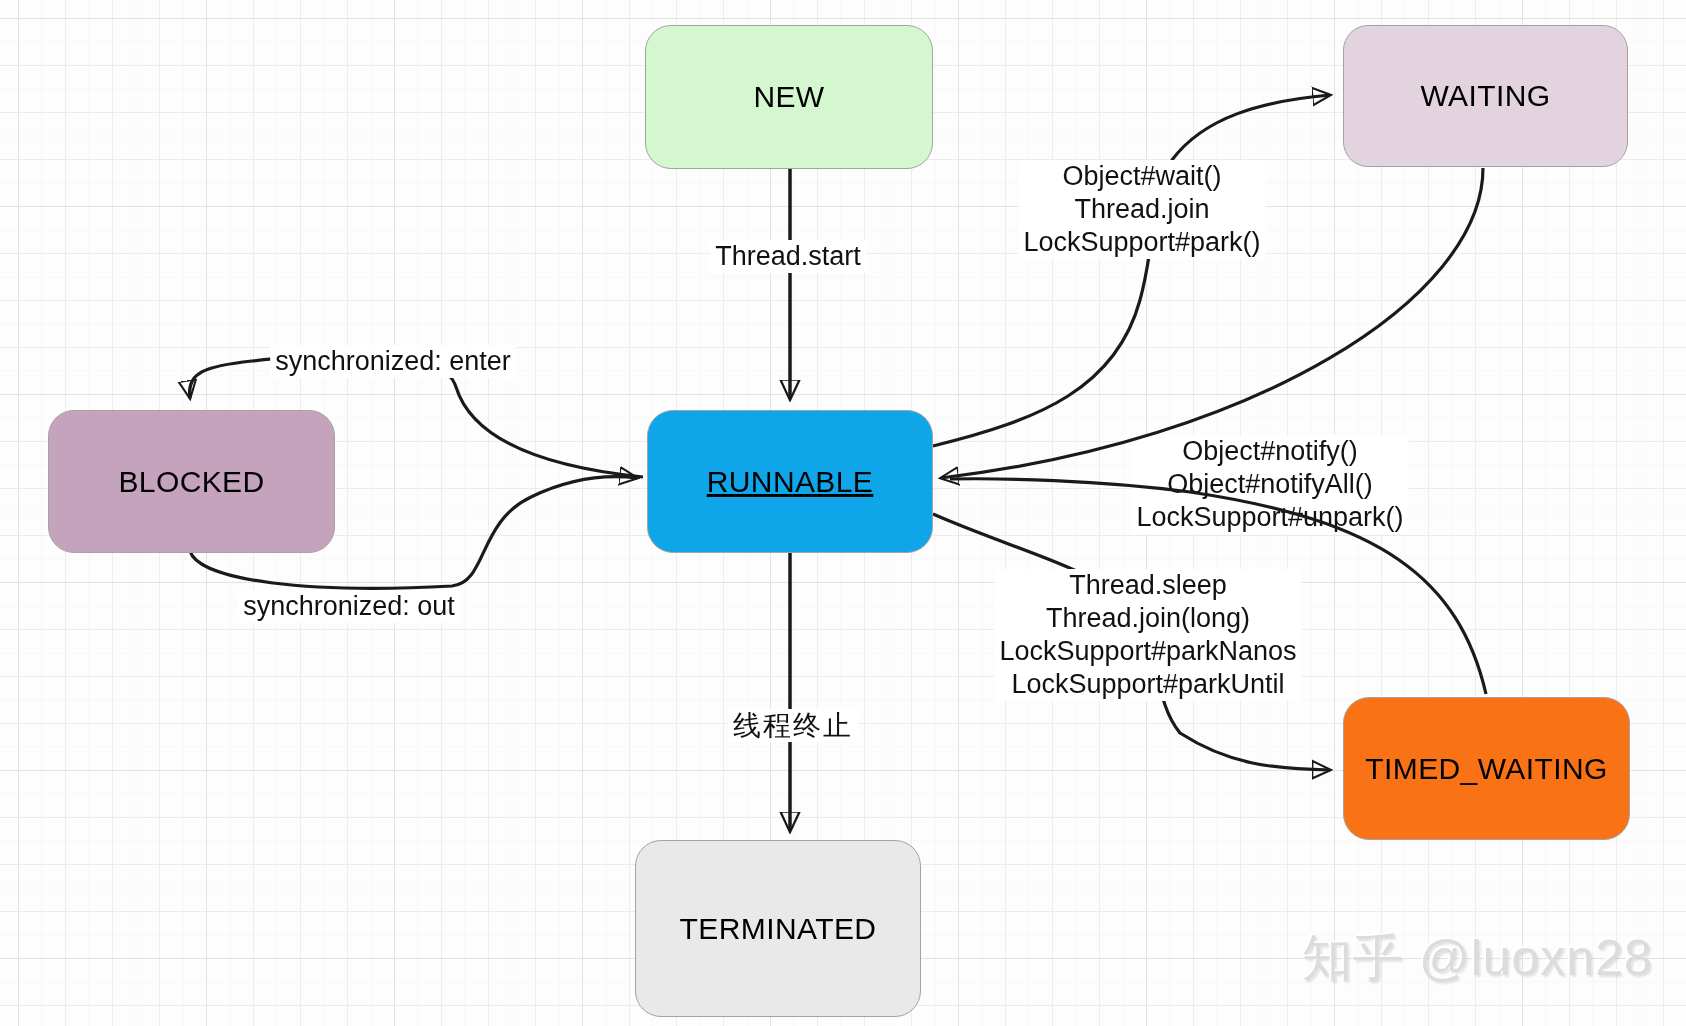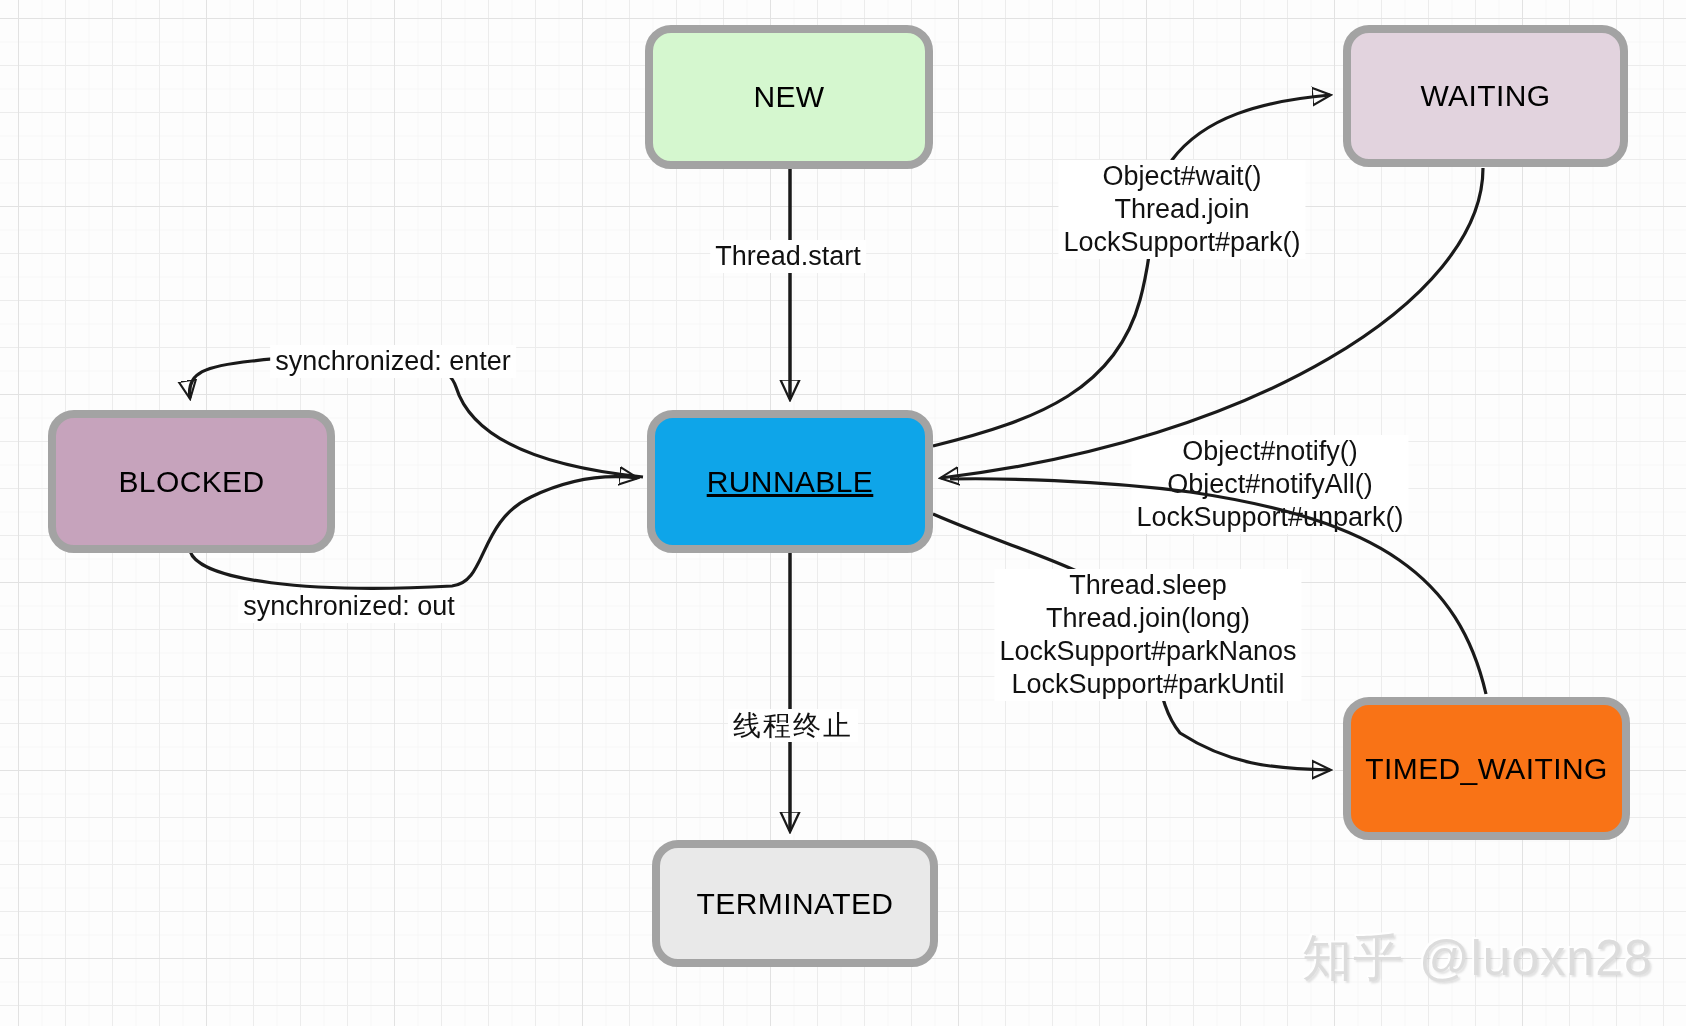--- a/index.html
+++ b/index.html
@@ -27,30 +27,30 @@
   .elabel{
     position:absolute;z-index:2;transform:translateX(-50%);
     background:#ffffff;color:#111;
     font-size:27px;line-height:33px;text-align:center;
     white-space:nowrap;padding:0 5px;
   }
   #lb-terminate{font-size:28px;letter-spacing:2px;}
 
   .state{
     position:absolute;z-index:4;box-sizing:border-box;
-    border:8px solid #a3a3a3;border-radius:26px;
+    border:1px solid #a3a3a3;border-radius:26px;
     display:flex;align-items:center;justify-content:center;
     font-size:30px;color:#000;letter-spacing:0.4px;
   }
   #st-new{left:645px;top:25px;width:288px;height:144px;}
-  #st-waiting{left:1343px;top:25px;width:285px;height:142px;}
+  #st-waiting{left:1343px;top:25px;width:285px;height:142px;border-radius:25px;}
   #st-blocked{left:48px;top:410px;width:287px;height:143px;}
   #st-runnable{left:647px;top:410px;width:286px;height:143px;}
   #st-timed{left:1343px;top:697px;width:287px;height:143px;}
-  #st-terminated{left:652px;top:840px;width:286px;height:127px;}
+  #st-terminated{left:635px;top:840px;width:286px;height:177px;}
 
   .watermark{
     position:absolute;z-index:5;left:1290px;top:925px;
     font-size:50px;letter-spacing:1px;color:#dcdcdc;
     text-shadow:-2px -2px 1px rgba(255,255,255,0.95), 2px 2px 2px rgba(165,165,165,0.3);
     margin-left:12px;
   }
 </style>
 </head>
 <body>
@@ -66,21 +66,21 @@
   <path class="curve" d="M 933,446 C 1040,420 1116,388 1140,300 C 1157,238 1148,203 1172,160 C 1204,117 1262,101 1330,95" marker-end="url(#arrow)"></path>
   <path class="curve" d="M 933,514 C 1020,552 1092,567 1130,606 C 1164,650 1151,697 1180,733 C 1228,764 1272,769 1330,770" marker-end="url(#arrow)"></path>
   <path class="curve" d="M 643,477 C 525,465 470,432 456,387 C 441,342 336,352 252,361 C 206,366 186,372 190,398" marker-end="url(#arrow)"></path>
   <path class="curve" d="M 190,551 C 199,581 310,594 452,586 C 487,583 478,522 531,497 C 577,475 612,475 637,478" marker-end="url(#arrow)"></path>
 </svg>
 
 <div class="elabel" id="lb-start" style="left:788px;top:240px;">
   <div>Thread.start</div>
 </div>
 
-<div class="elabel" id="lb-wait" style="left:1142px;top:160px;margin-left:40px;">
+<div class="elabel" id="lb-wait" style="left:1142px;top:160px;">
   <div>Object#wait()</div>
   <div>Thread.join</div>
   <div>LockSupport#park()</div>
 </div>
 
 <div class="elabel" id="lb-notify" style="left:1270px;top:435px;">
   <div>Object#notify()</div>
   <div>Object#notifyAll()</div>
   <div>LockSupport#unpark()</div>
 </div>

